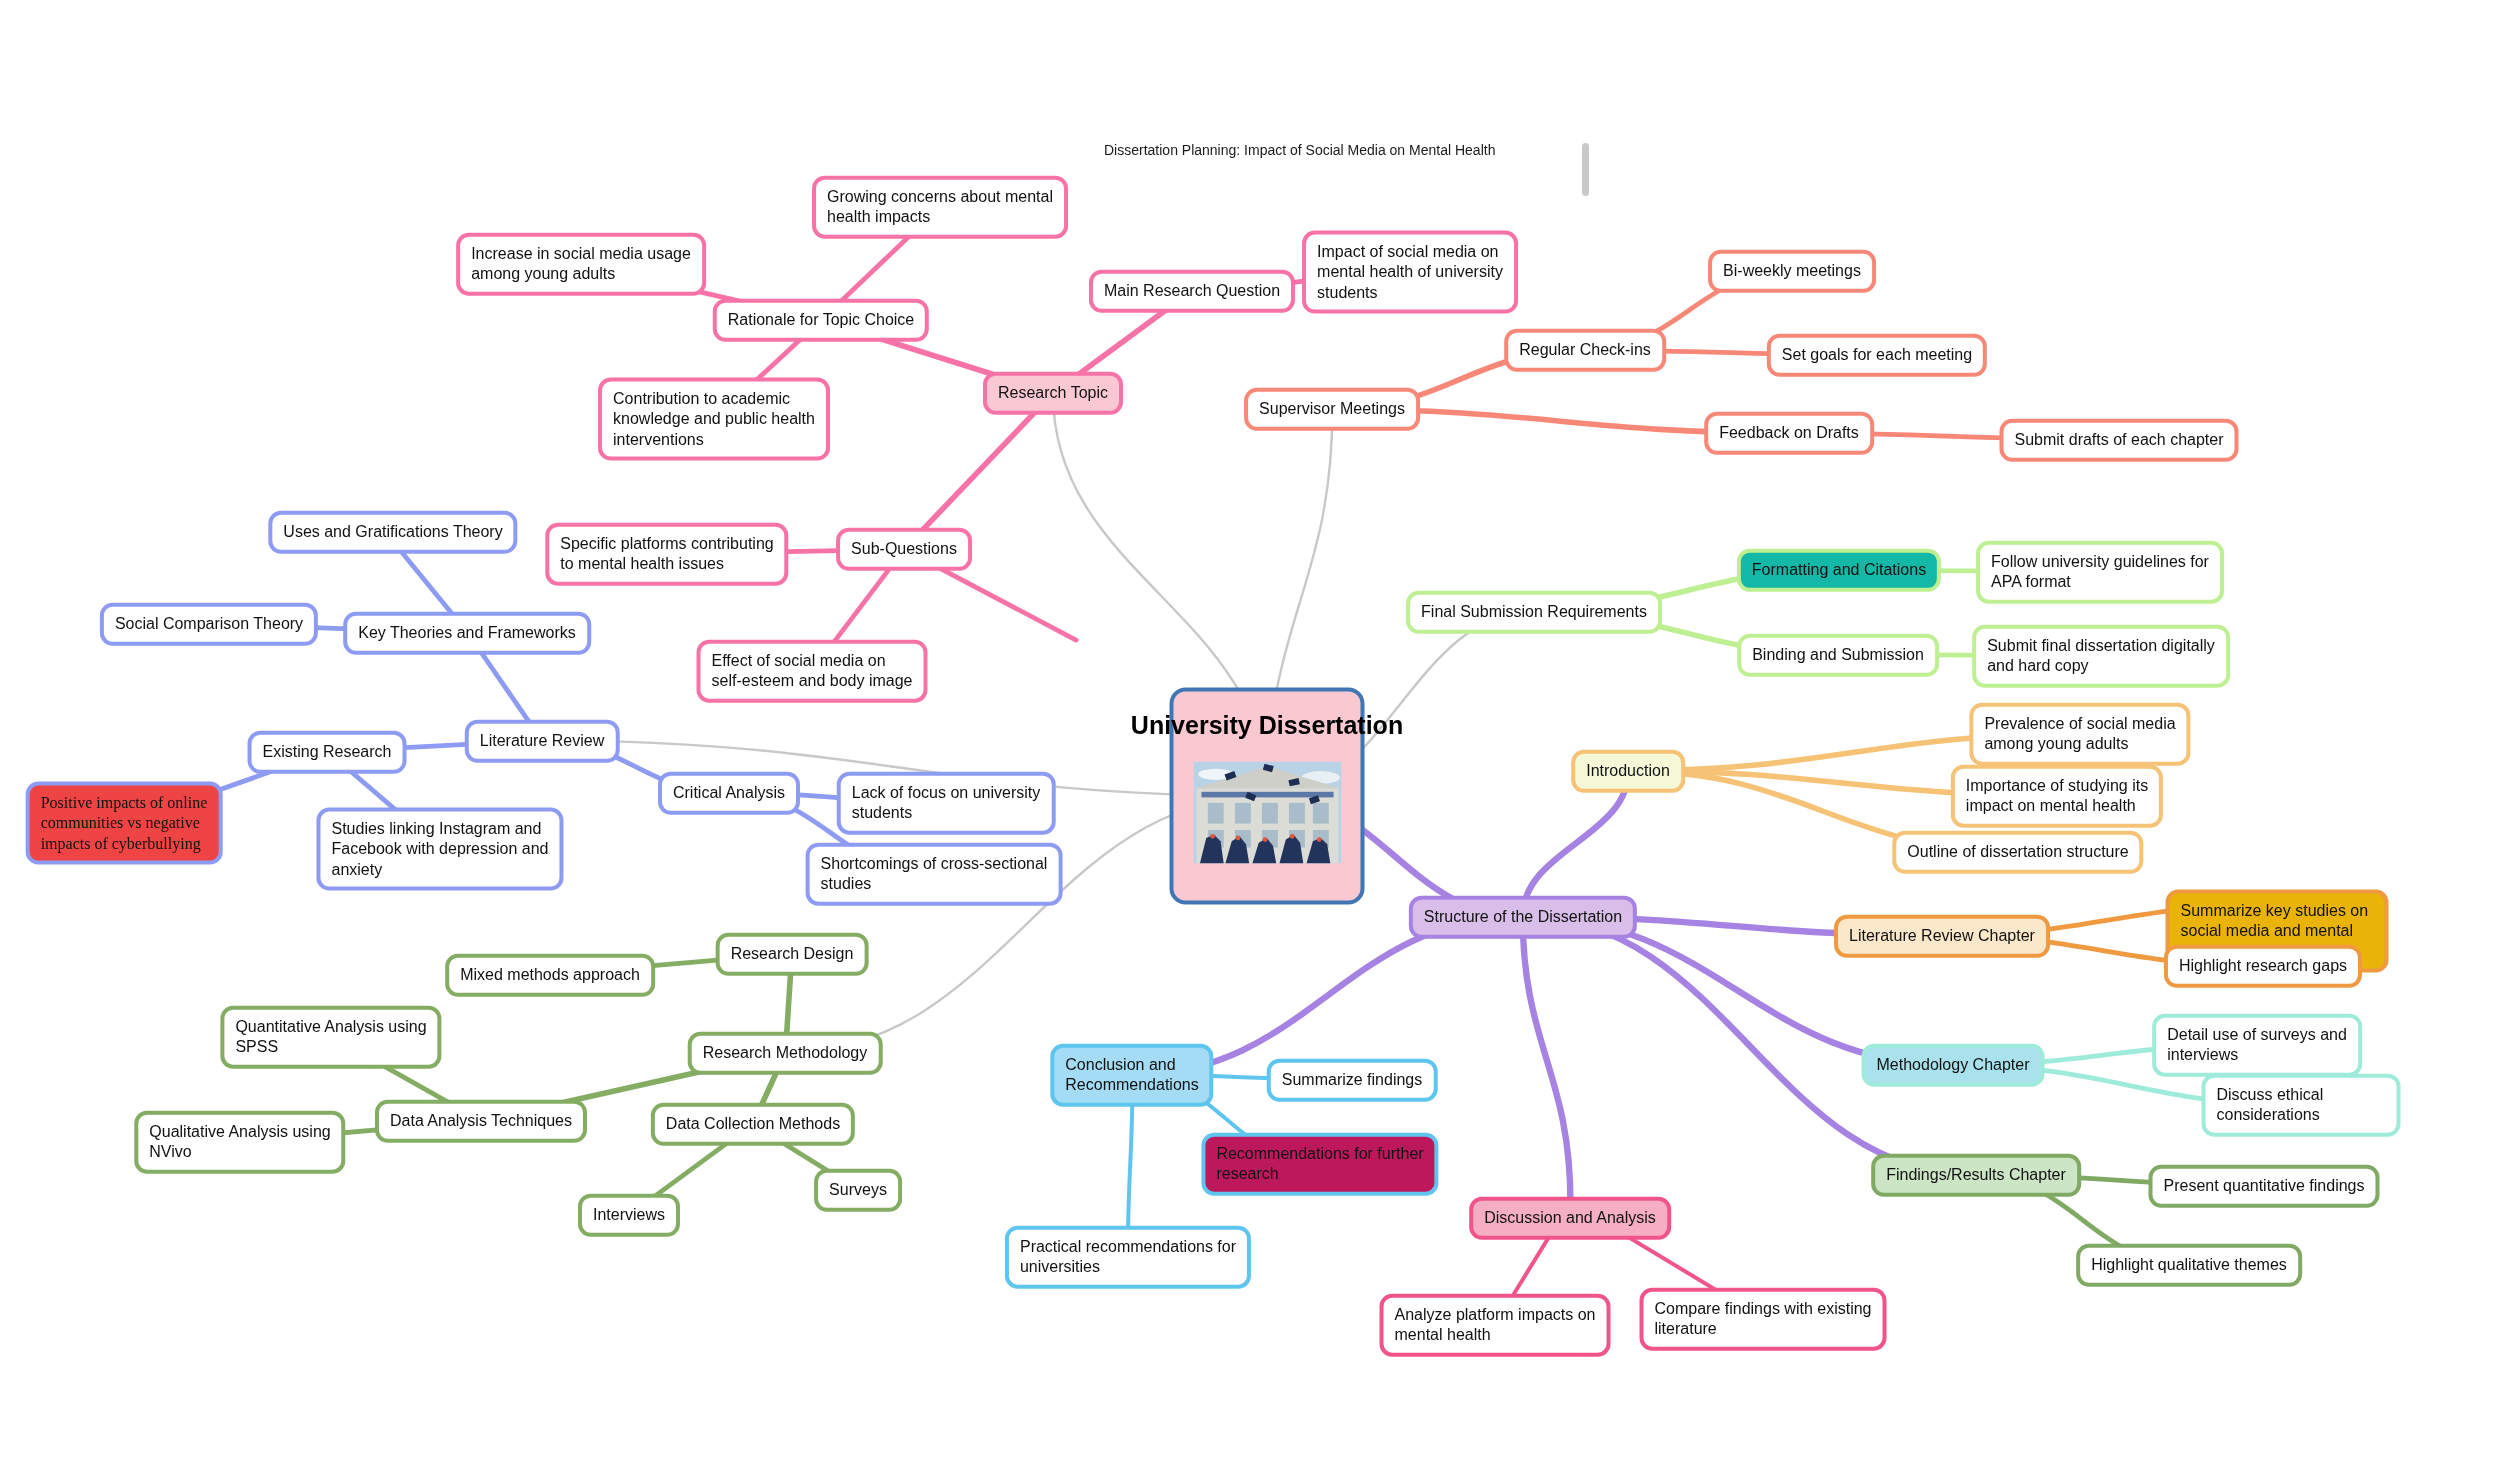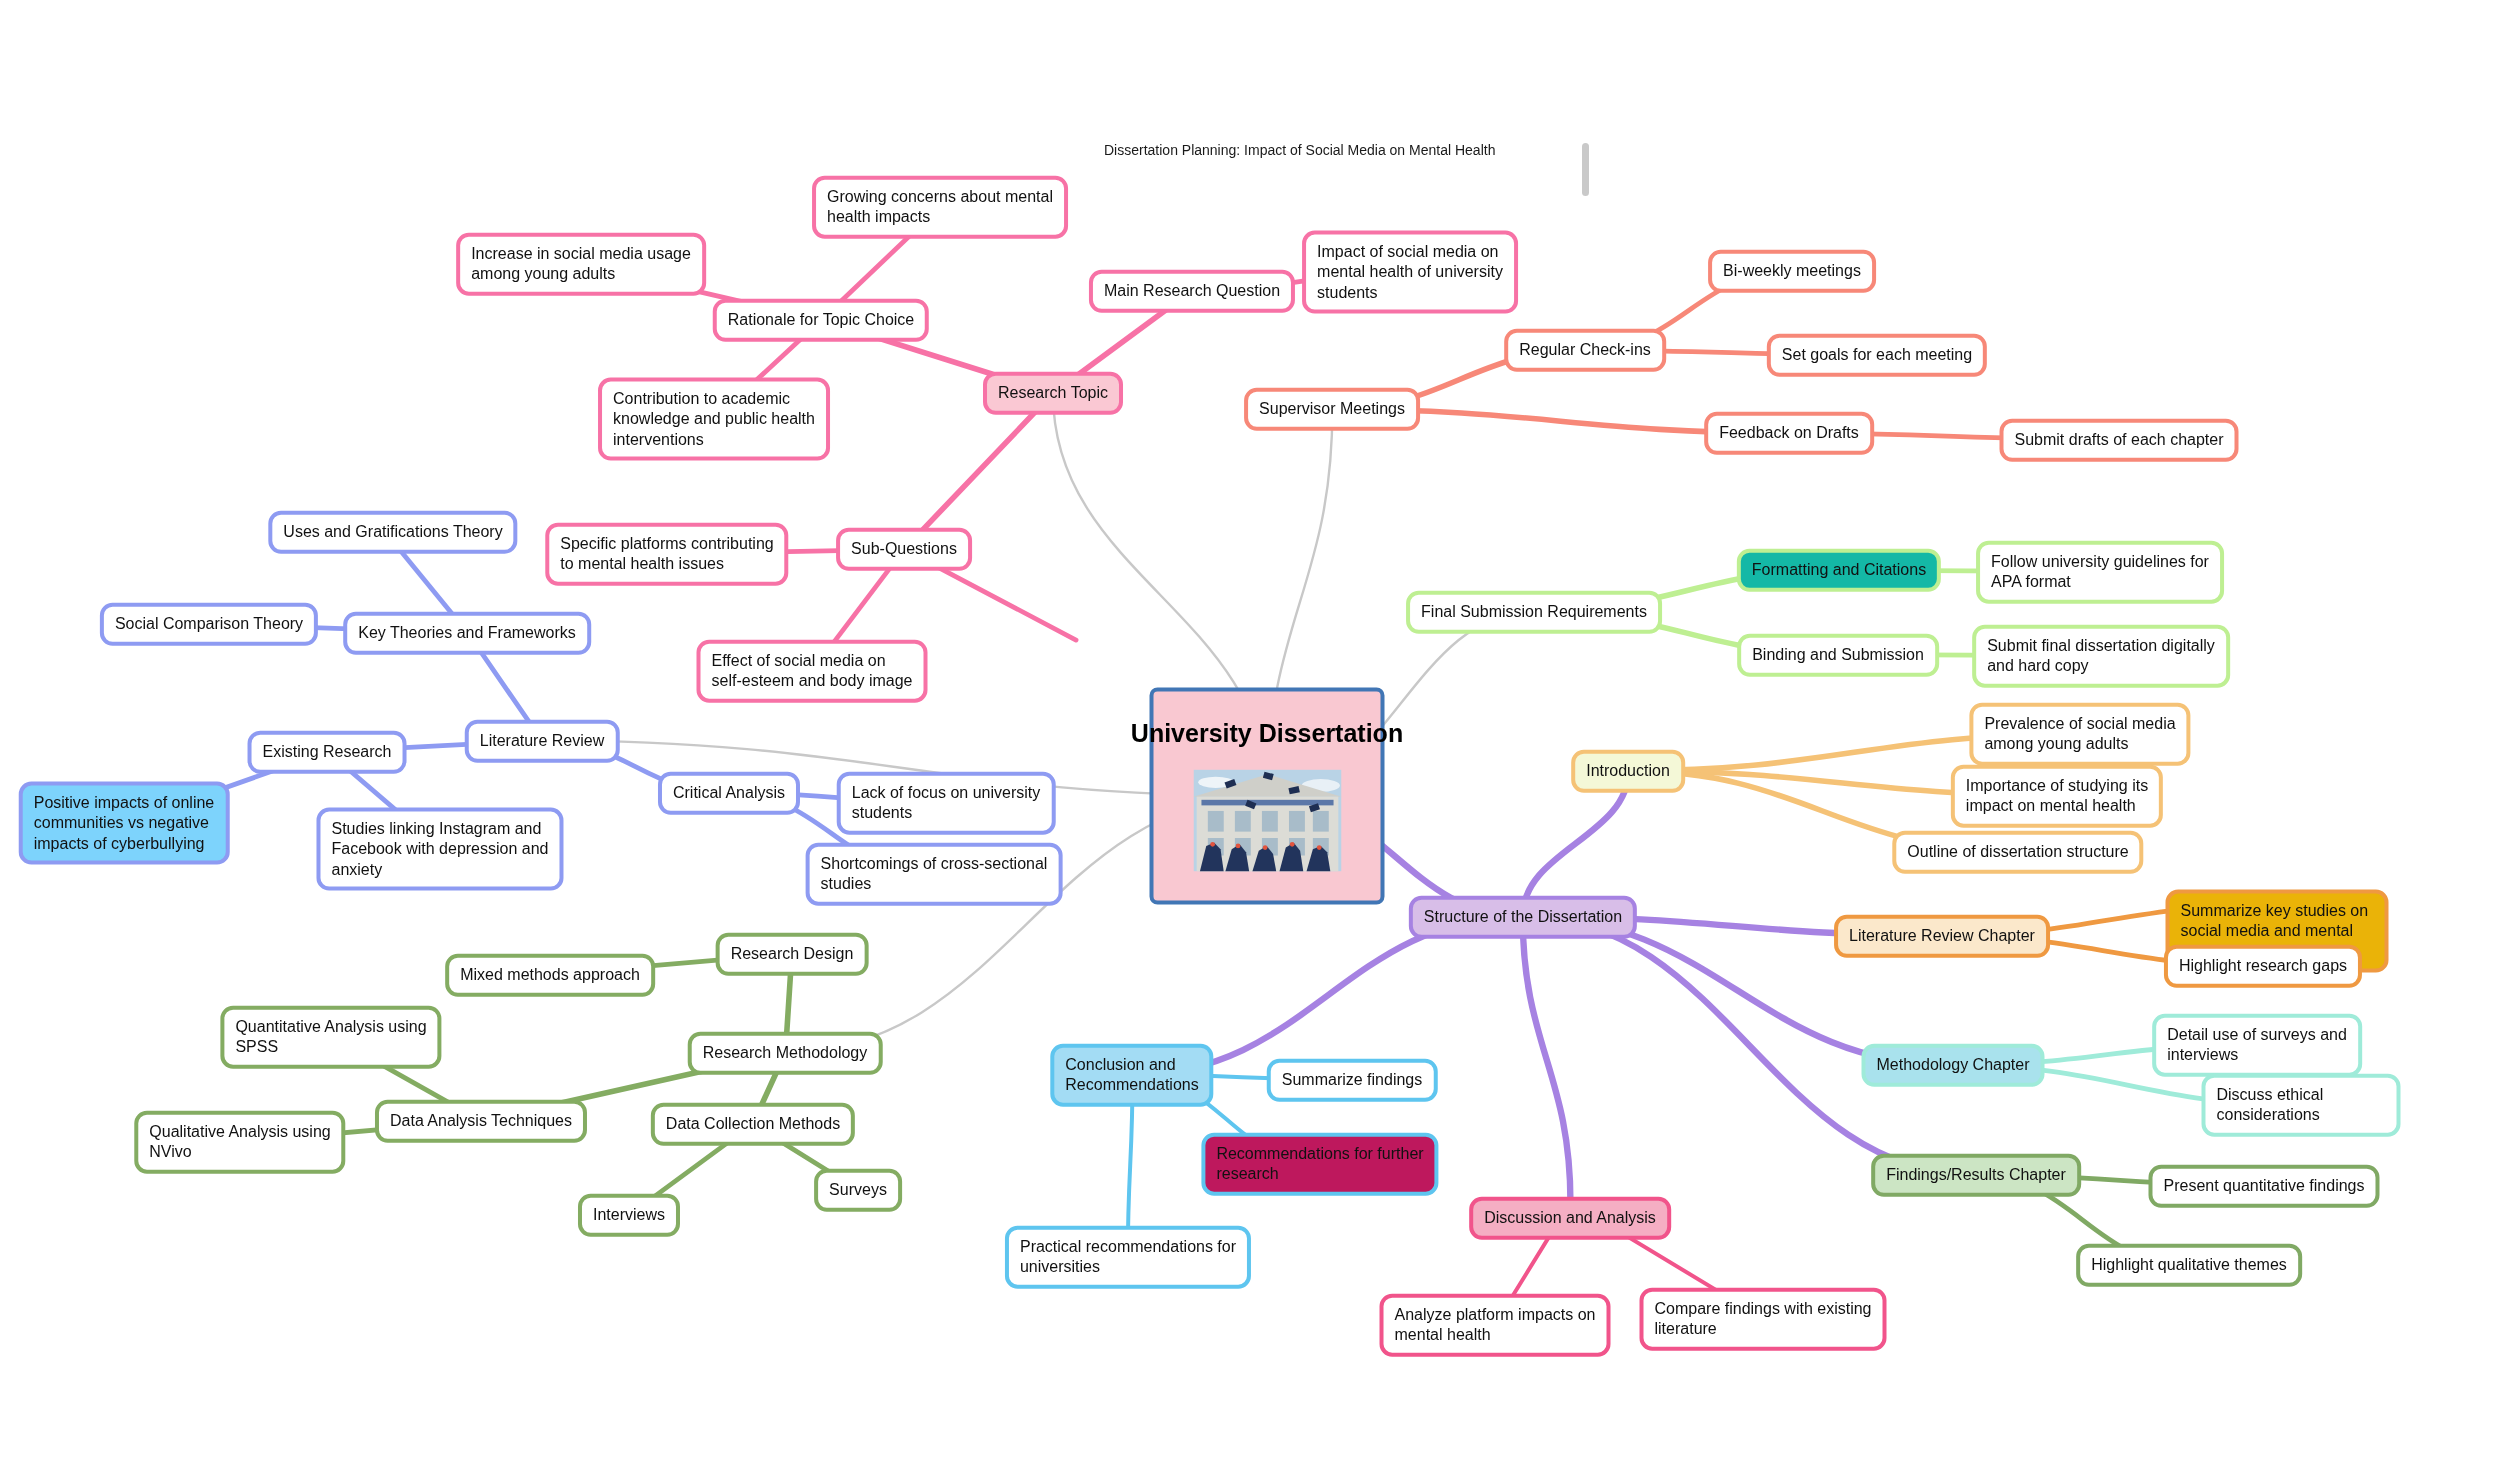--- a/index.html
+++ b/index.html
@@ -4,22 +4,22 @@
 <style>
   html,body{margin:0;padding:0;background:#ffffff;}
   body{width:2500px;height:1480px;position:relative;overflow:hidden;
        font-family:"Liberation Sans","DejaVu Sans",sans-serif;}
   #canvas{position:absolute;left:0;top:0;width:2500px;height:1480px;}
   #edges{position:absolute;left:0;top:0;z-index:0;}
   .node{position:absolute;transform:translate(-50%,-50%);z-index:2;
         background:#ffffff;border:4px solid #888;border-radius:12.7px;
         padding:7.2px 11px;font-size:16px;line-height:1.26;color:#111;
         white-space:pre-line;box-sizing:border-box;}
-  .node.central{z-index:3;border-radius:8px;width:235px;height:217px;
-        padding:8px;display:flex;flex-direction:column;align-items:center;
+  .node.central{z-index:3;border-radius:16px;width:195px;height:217px;
+        padding:0;display:flex;flex-direction:column;align-items:center;
         white-space:normal;}
   .central-title{font-size:25px;font-weight:bold;color:#000;margin-top:17.5px;
         white-space:nowrap;}
   .central-photo{margin-top:21px;width:148px;height:102px;display:block;}
   #page-title{position:absolute;left:1104px;top:142px;width:462px;z-index:4;
         font-size:14px;line-height:1.28;color:#1a1a1a;}
   #scrollbar-thumb{position:absolute;left:1582px;top:143px;width:7.2px;height:53px;
         background:#c9c9c9;border-radius:4px;z-index:4;}
 </style>
 </head>
@@ -164,21 +164,21 @@
     <div class="node" style="left: 2100px; top: 572px; background: rgb(255, 255, 255); border-color: rgb(190, 239, 146);"><span>Follow university guidelines for
 APA format</span></div>
     <div class="node" style="left: 1838px; top: 655px; background: rgb(255, 255, 255); border-color: rgb(190, 239, 146);"><span>Binding and Submission</span></div>
     <div class="node" style="left: 2101px; top: 656px; background: rgb(255, 255, 255); border-color: rgb(190, 239, 146);"><span>Submit final dissertation digitally
 and hard copy</span></div>
     <div class="node" style="left: 542px; top: 741px; background: rgb(255, 255, 255); border-color: rgb(142, 155, 242);"><span>Literature Review</span></div>
     <div class="node" style="left: 467px; top: 633px; background: rgb(255, 255, 255); border-color: rgb(142, 155, 242);"><span>Key Theories and Frameworks</span></div>
     <div class="node" style="left: 393px; top: 532px; background: rgb(255, 255, 255); border-color: rgb(142, 155, 242);"><span>Uses and Gratifications Theory</span></div>
     <div class="node" style="left: 209px; top: 624px; background: rgb(255, 255, 255); border-color: rgb(142, 155, 242);"><span>Social Comparison Theory</span></div>
     <div class="node" style="left: 327px; top: 752px; background: rgb(255, 255, 255); border-color: rgb(142, 155, 242);"><span>Existing Research</span></div>
-    <div class="node" style="left: 124px; top: 823px; background: #7dd3fc; border-color: rgb(142, 155, 242);"><span>Positive impacts of online
+    <div class="node" style="left: 124px; top: 823px; background: #ef4444; border-color: rgb(142, 155, 242); font-family: Liberation Serif, serif;"><span>Positive impacts of online
 communities vs negative
 impacts of cyberbullying</span></div>
     <div class="node" style="left: 440px; top: 849px; background: rgb(255, 255, 255); border-color: rgb(142, 155, 242);"><span>Studies linking Instagram and
 Facebook with depression and
 anxiety</span></div>
     <div class="node" style="left: 729px; top: 793px; background: rgb(255, 255, 255); border-color: rgb(142, 155, 242);"><span>Critical Analysis</span></div>
     <div class="node" style="left: 946px; top: 803px; background: rgb(255, 255, 255); border-color: rgb(142, 155, 242);"><span>Lack of focus on university
 students</span></div>
     <div class="node" style="left: 934px; top: 874px; background: rgb(255, 255, 255); border-color: rgb(142, 155, 242);"><span>Shortcomings of cross-sectional
 studies</span></div>

